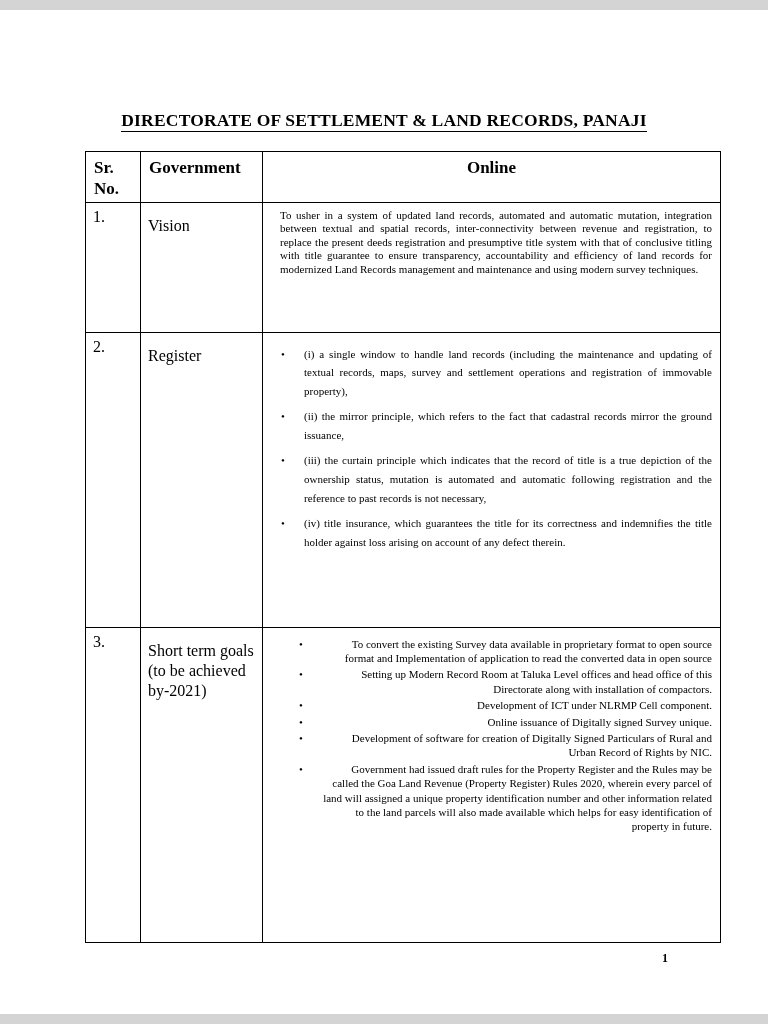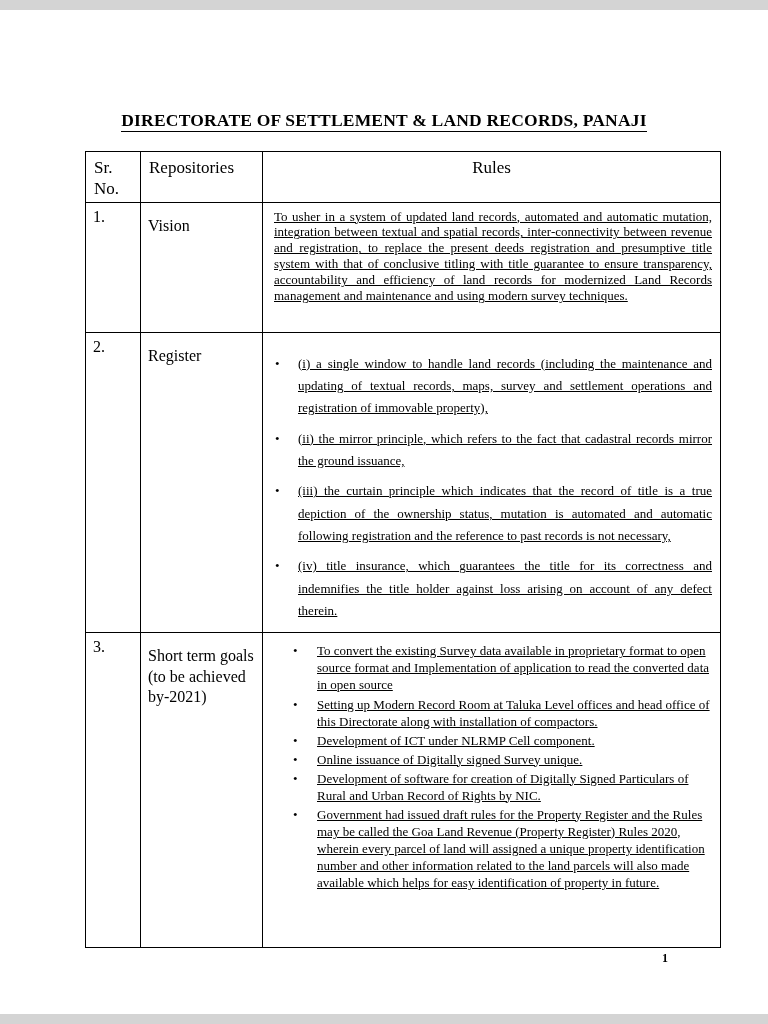--- a/index.html
+++ b/index.html
@@ -60,42 +60,41 @@
   .doc-table col.c-sr { width: 55px; }
   .doc-table col.c-part { width: 122px; }
   .doc-table col.c-reply { width: 458px; }
 
   tr.hdr-row { height: 48px; }
   tr.row-1 { height: 130px; }
   tr.row-2 { height: 295px; }
   tr.row-3 { height: 315px; }
 
   th.hdr {
-    font-weight: normal;
+    font-weight: bold;
     font-size: 17px;
     text-align: left;
     padding: 5px 8px 2px 8px;
     line-height: 1.25;
     margin-top: 40px;
   }
   th.hdr-reply { text-align: center; }
 
   td.sr-cell {
     font-size: 16px;
     padding: 5px 4px 2px 7px;
   }
   td.part-cell {
     font-size: 16px;
     padding: 13px 6px 2px 7px;
     line-height: 1.28;
   }
   td.reply-cell {
-    font-size: 13px;
-    padding: 6px 8px 4px 11px;
-    text-decoration: underline;
+    font-size: 11px;
+    padding: 6px 8px 4px 17px;
   }
 
   .reply-paragraph {
     margin: 0;
     line-height: 1.23;
     text-align: justify;
   }
 
   ul.bullets {
     list-style: none;
@@ -108,32 +107,31 @@
     position: absolute;
   }
 
   
   td.reply-cell.obj { padding-top: 12px; }
   ul.bullets-obj li {
     padding-left: 24px;
     margin-bottom: 6px;
     line-height: 1.72;
     text-align: justify;
-    margin-top: 8px;
   }
   ul.bullets-obj li::before { left: 1px; }
 
   
   td.reply-cell.goals { padding-top: 9px; }
   ul.bullets-goals { margin-left: 18px; }
   ul.bullets-goals li {
     padding-left: 25px;
     margin-bottom: 2px;
     line-height: 1.31;
-    text-align: left;
+    text-align: right;
   }
   ul.bullets-goals li::before { left: 1px; }
 
   .page-number {
     position: absolute;
     top: 941px;
     left: 662px;
     font-size: 12px;
     font-weight: bold;
   }
@@ -149,22 +147,22 @@
 
   <table class="doc-table">
     <colgroup>
       <col class="c-sr">
       <col class="c-part">
       <col class="c-reply">
     </colgroup>
     <thead>
       <tr class="hdr-row">
         <th class="hdr">Sr. No.</th>
-        <th class="hdr">Repositories</th>
-        <th class="hdr hdr-reply">Rules</th>
+        <th class="hdr">Government</th>
+        <th class="hdr hdr-reply">Online</th>
       </tr>
     </thead>
     <tbody>
       <tr class="row-1">
         <td class="sr-cell">1.</td>
         <td class="part-cell">Vision</td>
         <td class="reply-cell">
           <p class="reply-paragraph">To usher in a system of updated land records, automated and automatic mutation, integration between textual and spatial records, inter-connectivity between revenue and registration, to replace the present deeds registration and presumptive title system with that of conclusive titling with title guarantee to ensure transparency, accountability and efficiency of land records for modernized Land Records management and maintenance and using modern survey techniques.</p>
         </td>
       </tr>

